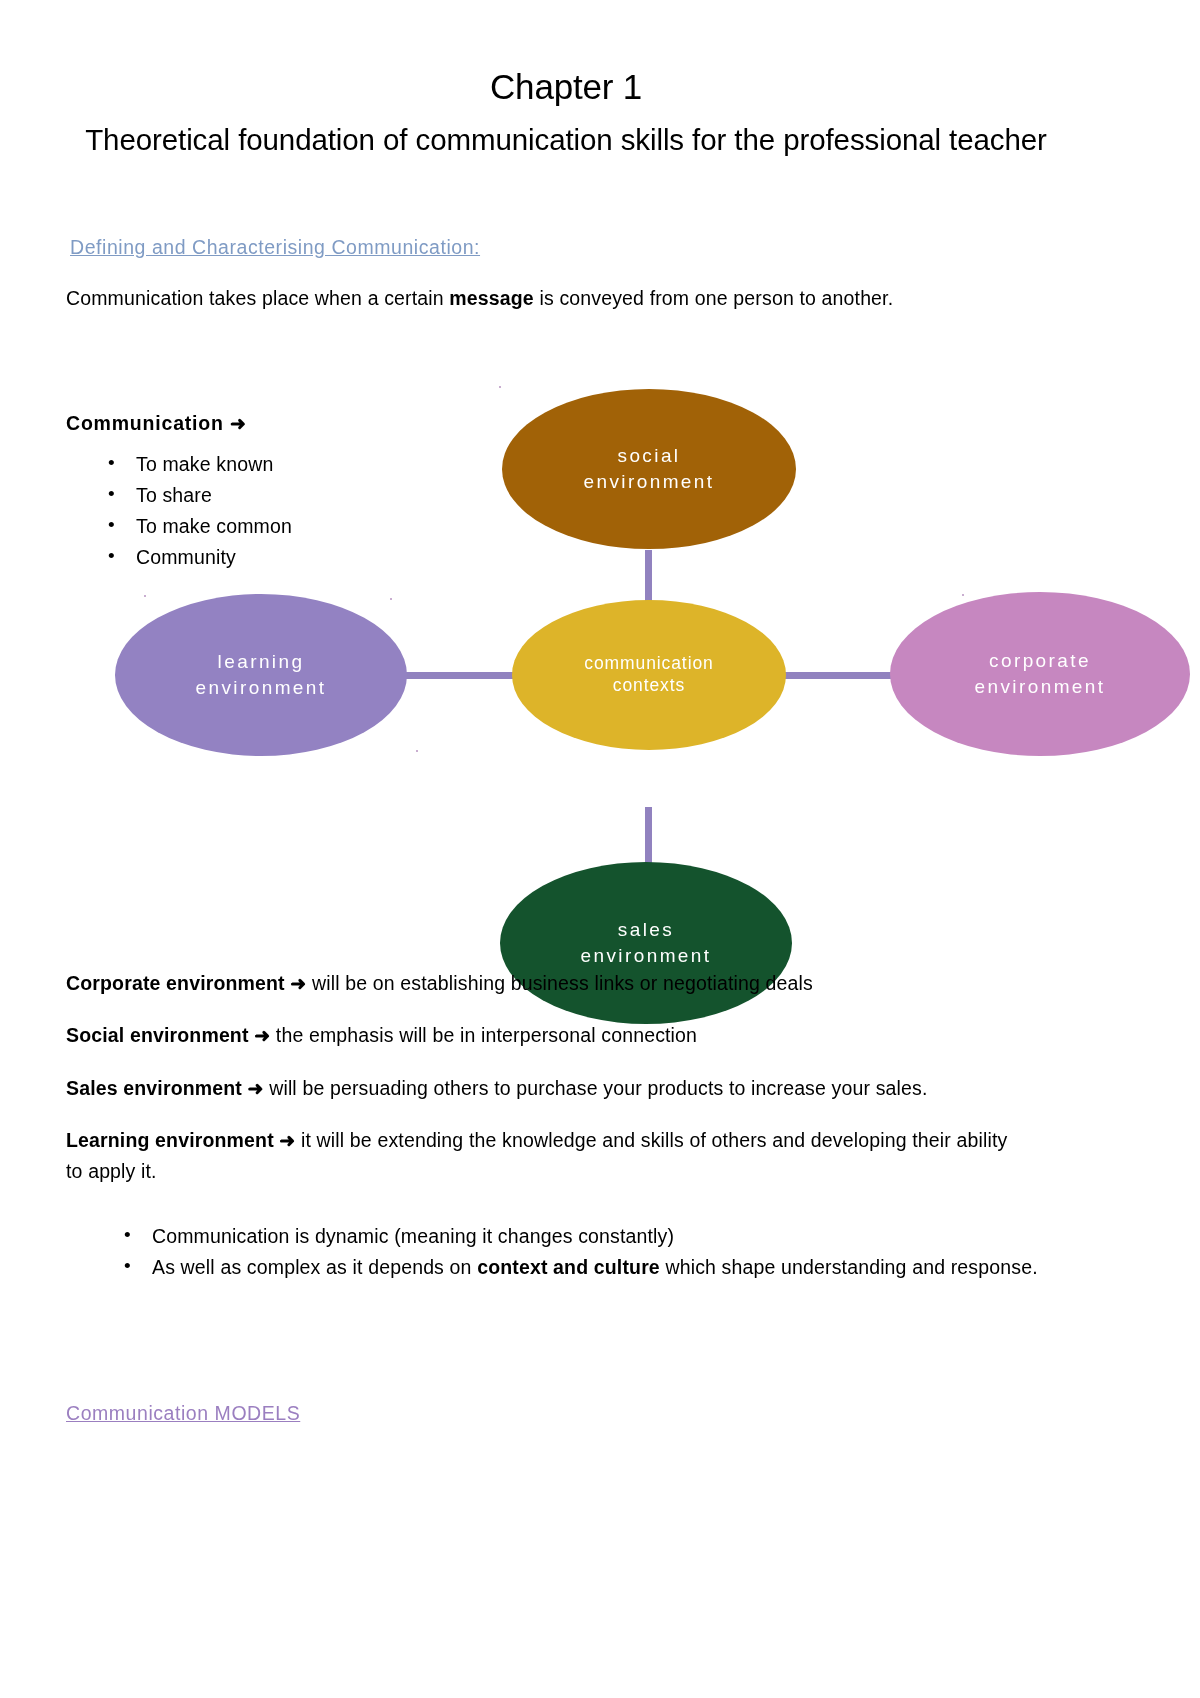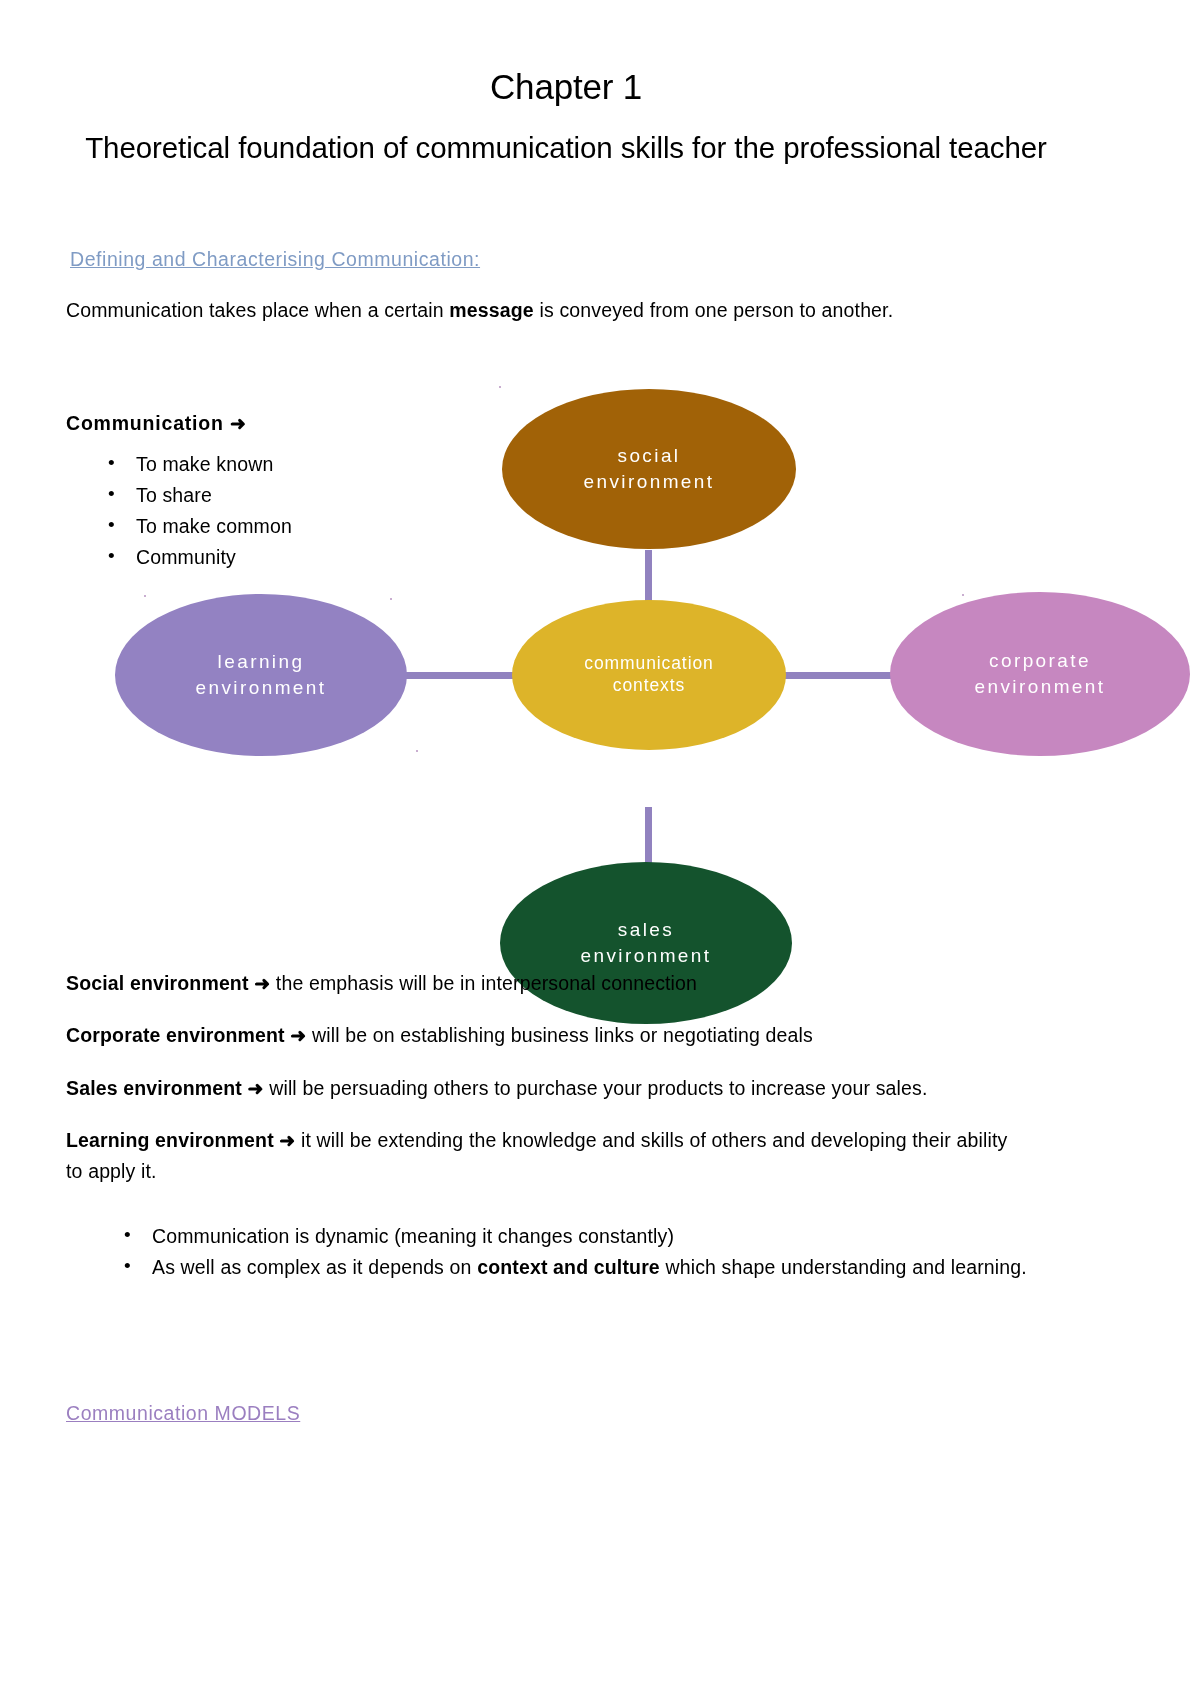--- a/index.html
+++ b/index.html
@@ -34,21 +34,21 @@
     line-height: 1.18;
     margin: 0;
     padding-top: 66px;
     letter-spacing: -0.2px;
   }
   .doc-subtitle {
     text-align: center;
     font-size: 29.5px;
     font-weight: 400;
     line-height: 1.32;
-    margin: 8px;
+    margin: 0;
     padding-top: 14px;
     letter-spacing: -0.1px;
   }
 
   
   .section-heading {
     font-size: 19.5px;
     color: #7f9bc4;
     text-decoration: underline;
     letter-spacing: 0.55px;
@@ -241,44 +241,44 @@
 
     <div class="node" style="left:500px; top:490px; width:292px; height:162px; background:#14532d;">
       <span class="node-label">sales
 environment</span>
     </div>
   </div>
 
   <div class="lower">
 
     <p class="body-text">
+      <span class="lead-label">Corporate environment</span>
+      <span class="arrow">➜</span><span> will be on establishing business links or negotiating deals</span>
+    </p>
+
+    <p class="body-text">
       <span class="lead-label">Social environment</span>
       <span class="arrow">➜</span><span> the emphasis will be in interpersonal connection</span>
-    </p>
-
-    <p class="body-text">
-      <span class="lead-label">Corporate environment</span>
-      <span class="arrow">➜</span><span> will be on establishing business links or negotiating deals</span>
     </p>
 
     <p class="body-text">
       <span class="lead-label">Sales environment</span>
       <span class="arrow">➜</span><span> will be persuading others to purchase your products to increase your sales.</span>
     </p>
 
     <p class="body-text tight">
       <span class="lead-label">Learning environment</span>
       <span class="arrow">➜</span><span> it will be extending the knowledge and skills of others and developing their ability to apply it.</span>
     </p>
 
     <ul class="bullets indent2">
       <li>
         <span>Communication is dynamic (meaning it changes constantly)</span>
       </li>
       <li>
-        <span>As well as complex as it depends on </span><b>context and culture</b><span> which shape understanding and learning.</span>
+        <span>As well as complex as it depends on </span><b>context and culture</b><span> which shape understanding and response.</span>
       </li>
     </ul>
   </div>
 
   <div class="bottom-heading">Communication MODELS </div>
 
 </div>
 
 </body></html>

